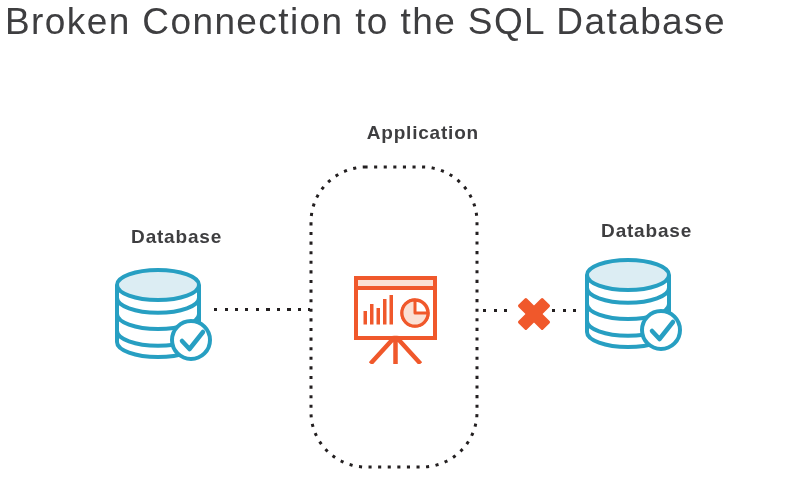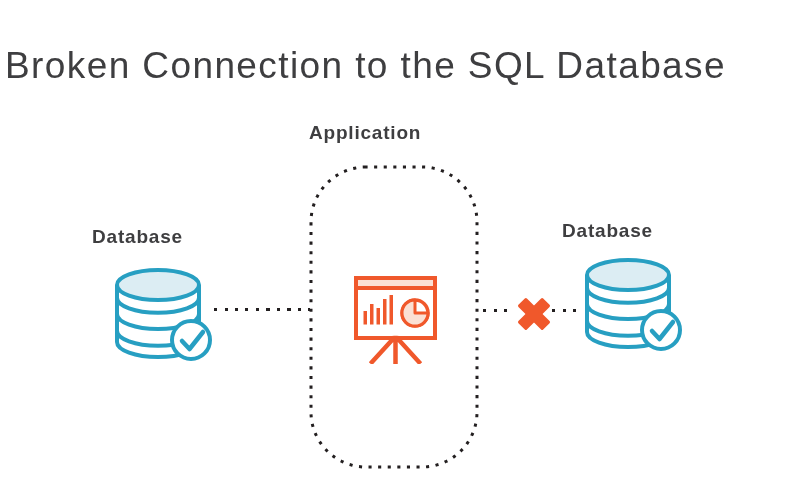--- a/index.html
+++ b/index.html
@@ -23,28 +23,27 @@
   }
   .abs { position: absolute; }
   .diagram-title {
     left: 5px; top: 1px;
     width: 795px;
     font-size: 37px;
     font-weight: 300;
     letter-spacing: 1.4px;
     color: var(--text);
     white-space: nowrap;
-    margin-top: 44px;
   }
   .node-label {
     font-size: 19px;
     font-weight: 700;
     letter-spacing: 0.8px;
     color: var(--text);
-    text-align: left;
+    text-align: right;
   }
   .app-label   { left: 309px; top: 122px; width: 170px; }
   .db-label-left  { left: 92px;  top: 226px; width: 130px; }
   .db-label-right { left: 562px; top: 220px; width: 130px; }
   .app-box  { left: 309px; top: 165px; }
   .app-icon { left: 348px; top: 270px; }
   .db-left  { left: 112px; top: 264px; }
   .db-right { left: 582px; top: 254px; }
   .dotline {
     height: 3px;

